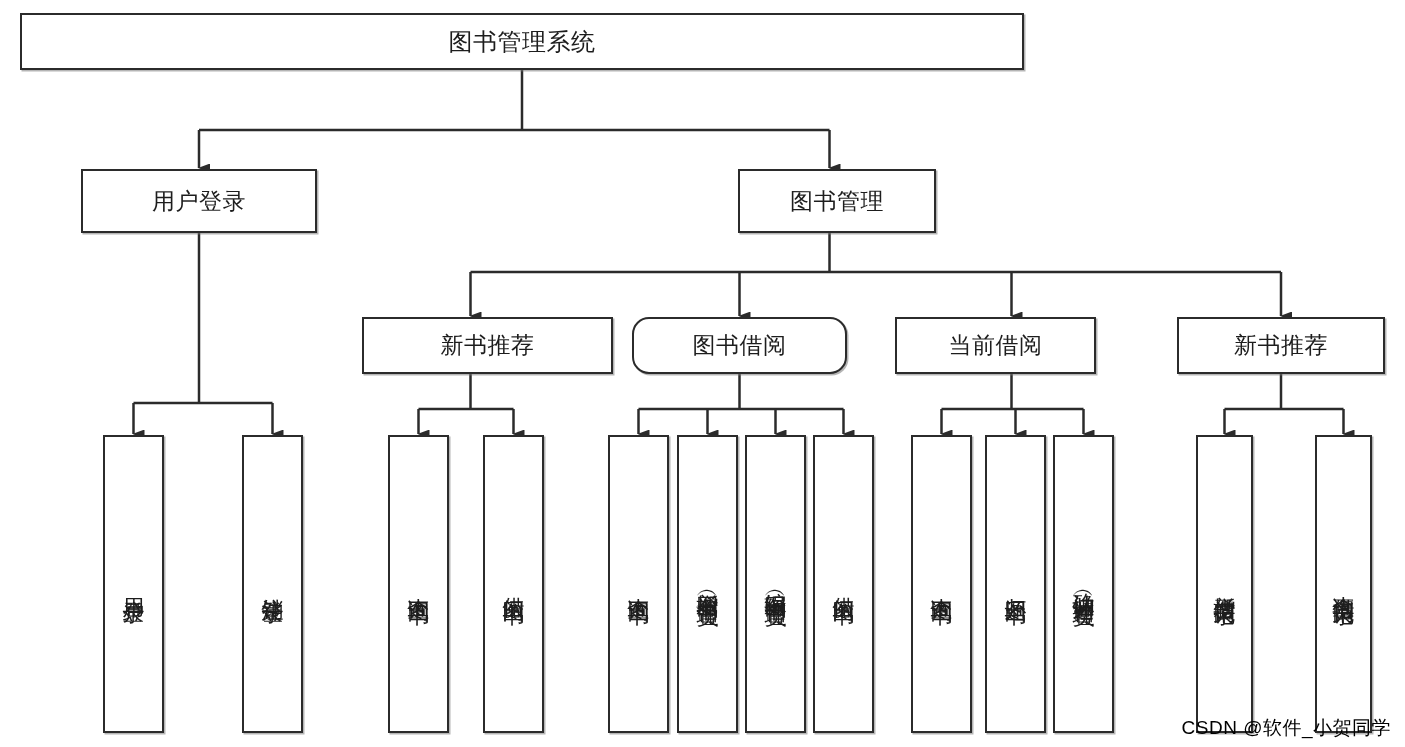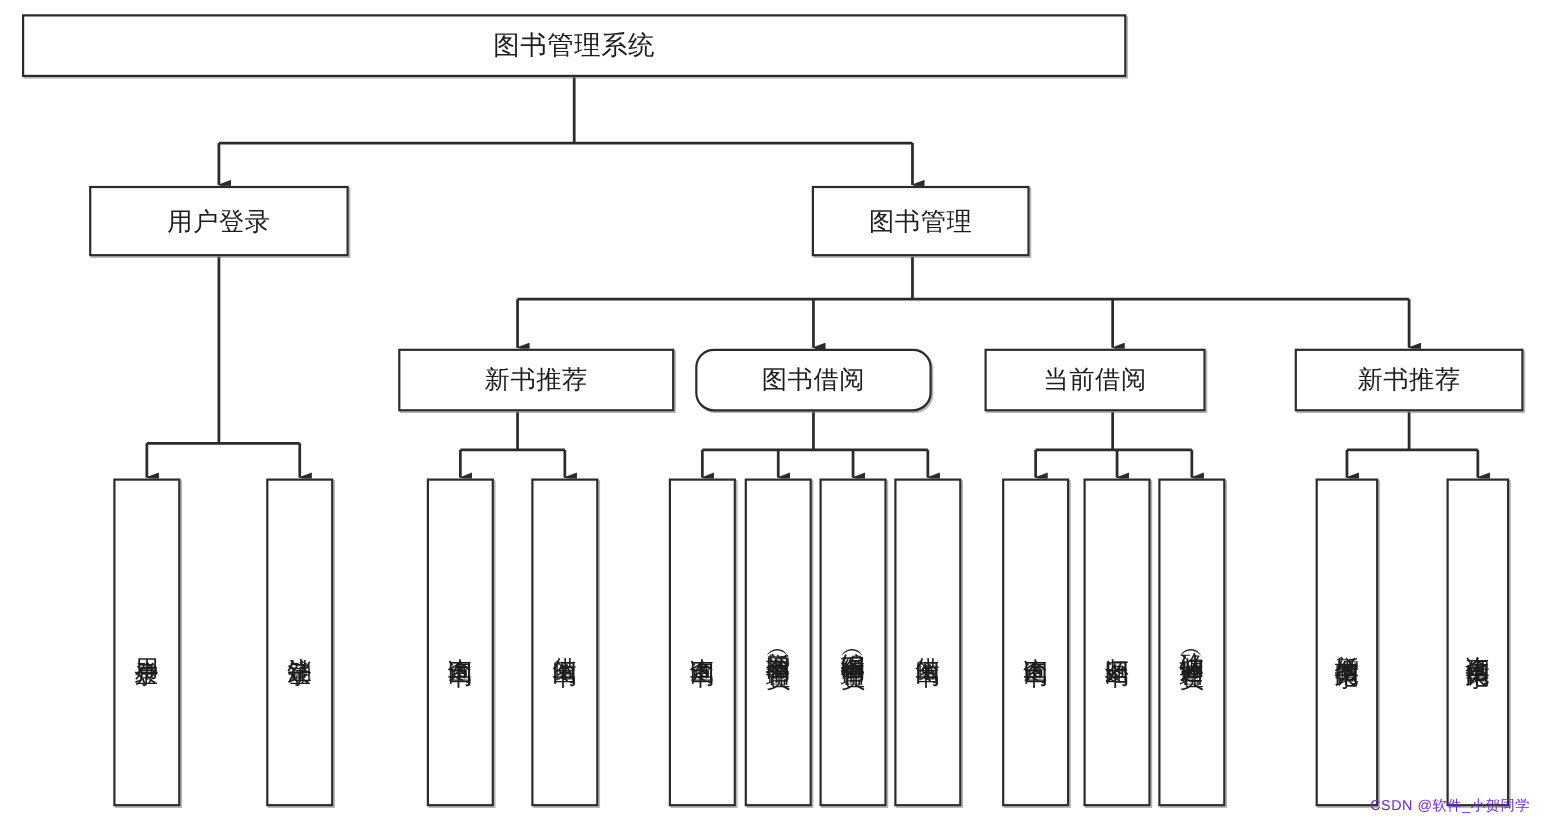--- a/index.html
+++ b/index.html
@@ -54,22 +54,22 @@
     text-orientation: upright;
     font-size: 22px;
     line-height: 1.08;
     letter-spacing: 2px;
     max-height: 278px;
   }
   #watermark {
     position: absolute;
     right: 14px;
     bottom: 6px;
-    font-size: 13px;
-    color: #6d28d9;
+    font-size: 19px;
+    color: #000000;
     letter-spacing: 0.5px;
     white-space: nowrap;
     pointer-events: none;
   }
 </style>
 </head>
 <body>
 
 <div id="canvas">
   <svg id="diagram-svg" width="1405" height="747" viewBox="0 0 1405 747" xmlns="http://www.w3.org/2000/svg">

